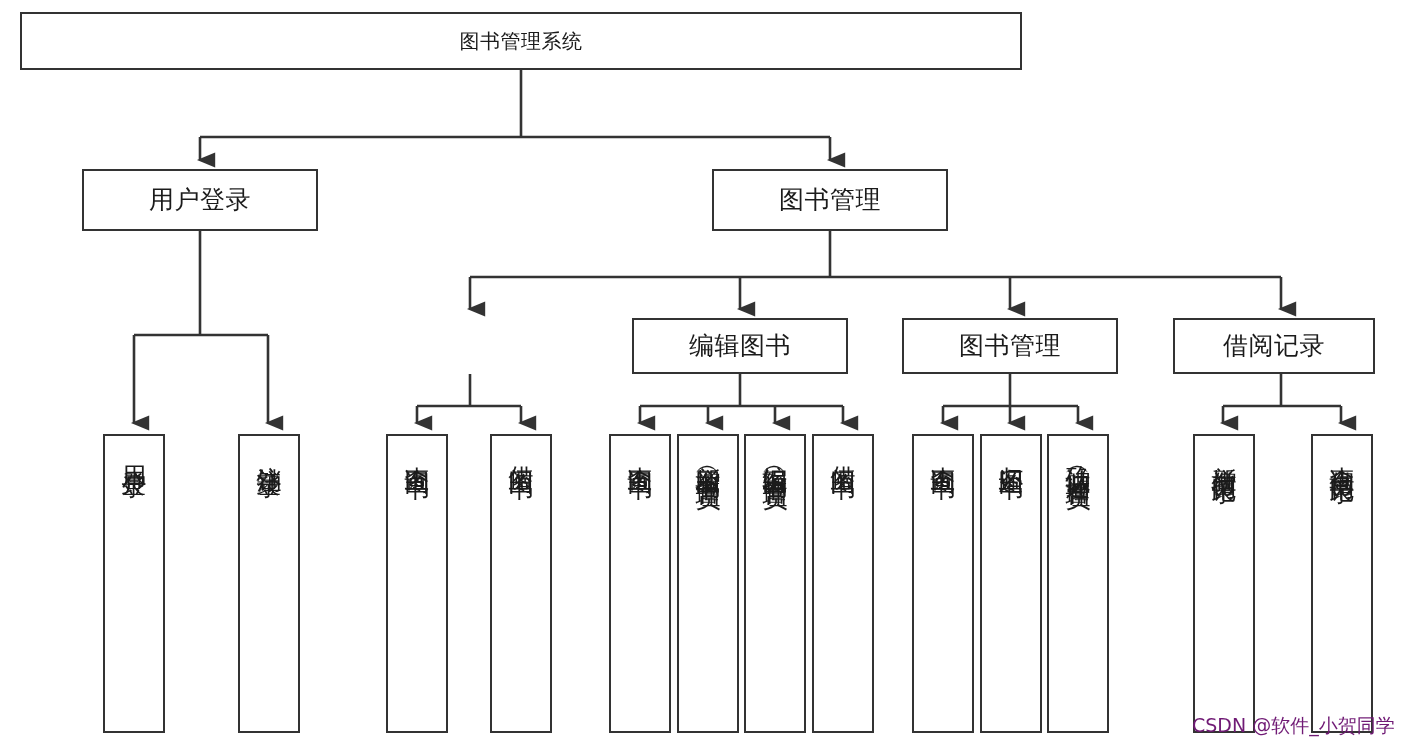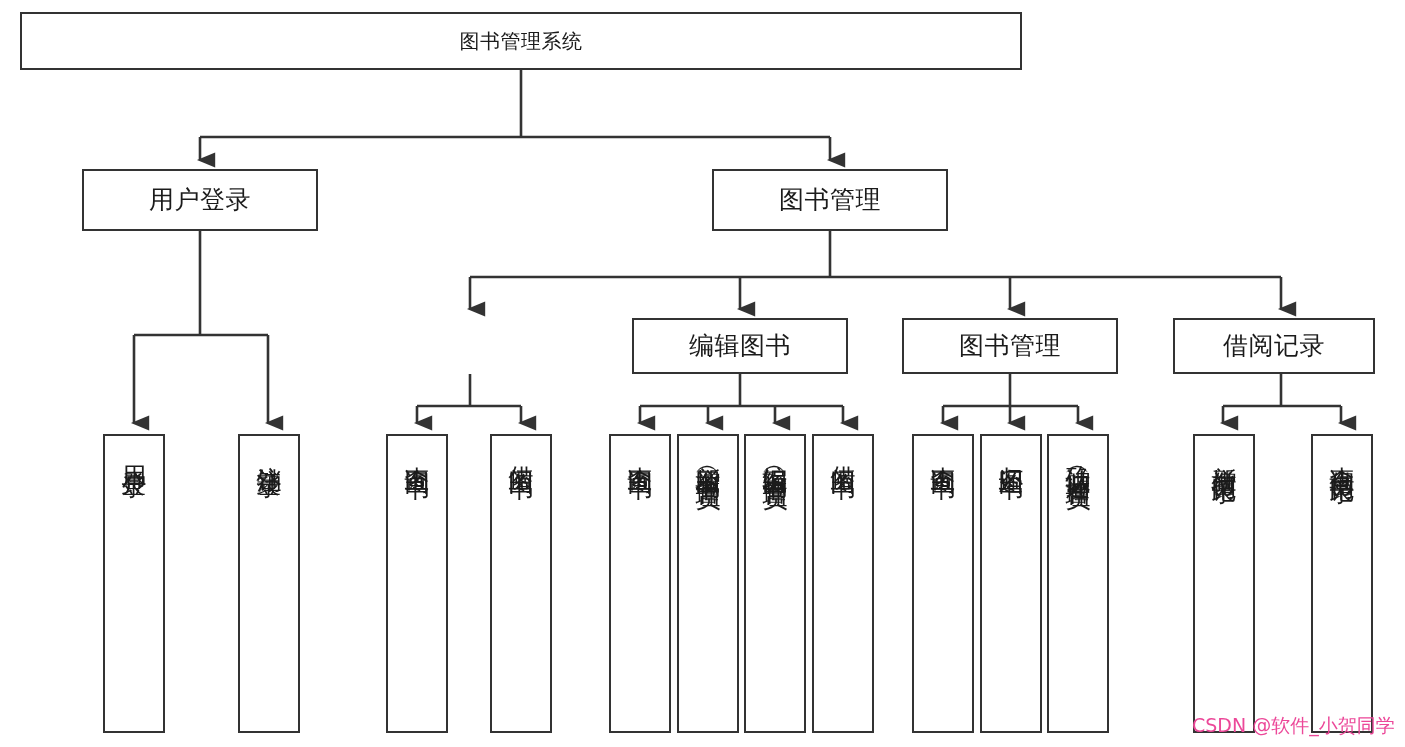--- a/index.html
+++ b/index.html
@@ -61,21 +61,21 @@
     font-size: 25px;
     line-height: 1.0;
     letter-spacing: 3px;
     white-space: nowrap;
   }
   .watermark {
     position: absolute;
     left: 1192px;
     top: 713px;
     font-size: 19px;
-    color: #ec4899;
+    color: #701a75;
     white-space: nowrap;
     z-index: 3;
     font-family: "DejaVu Sans", "Liberation Sans", sans-serif;
   }
 </style>
 </head>
 <body>
 
 <div id="canvas">
 

